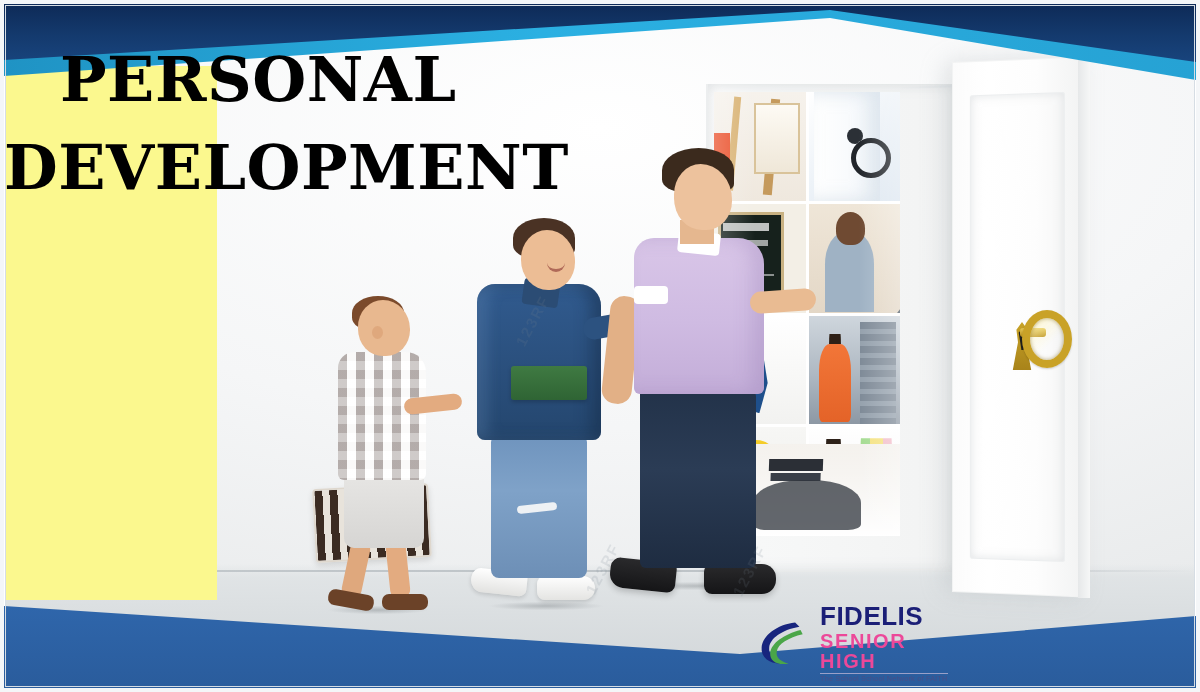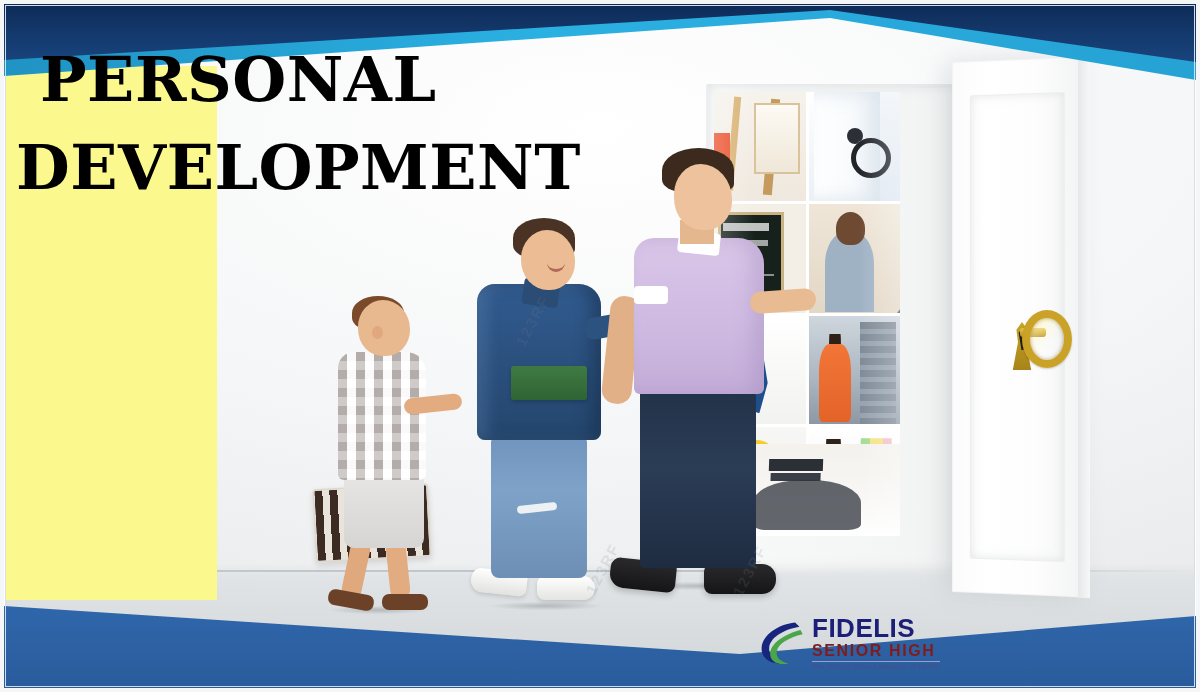--- a/index.html
+++ b/index.html
@@ -472,53 +472,53 @@
     width: 660px;
     z-index: 40;
     font-family: "DejaVu Serif", serif;
     font-weight: bold;
     color: #000000;
     line-height: 1.04;
     letter-spacing: .5px;
   }
   .title-line-1 {
     font-size: 62px;
-    padding-left: 40px;
+    padding-left: 60px;
     white-space: nowrap;
   }
   .title-line-2 {
     font-size: 62px;
-    padding-left: 16px;
+    padding-left: 4px;
     margin-top: 24px;
     white-space: nowrap;
   }
 
   
   .logo {
     position: absolute;
     left: 752px; top: 612px;
     width: 196px; height: 62px;
     z-index: 45;
     display: flex;
     align-items: center;
   }
   .logo-mark { width: 56px; height: 54px; flex: 0 0 auto; }
-  .logo-text { margin-left: 4px; line-height: 1; }
+  .logo-text { margin-left: 12px; line-height: 1; }
   .logo-name {
     font-family: "Liberation Sans", sans-serif;
     font-weight: bold;
     font-size: 26px;
     color: #1b1f77;
     letter-spacing: .5px;
   }
   .logo-sub {
     font-family: "Liberation Sans", sans-serif;
     font-weight: bold;
-    font-size: 16px;
-    color: #7f1d1d;
+    font-size: 20px;
+    color: #ec4899;
     letter-spacing: 1.6px;
     margin-top: 2px;
   }
   .logo-tag {
     font-family: "Liberation Sans", sans-serif;
     font-size: 7.2px;
     color: #4a4e86;
     letter-spacing: .25px;
     margin-top: 2px;
     border-top: 1px solid #9aa0c8;

